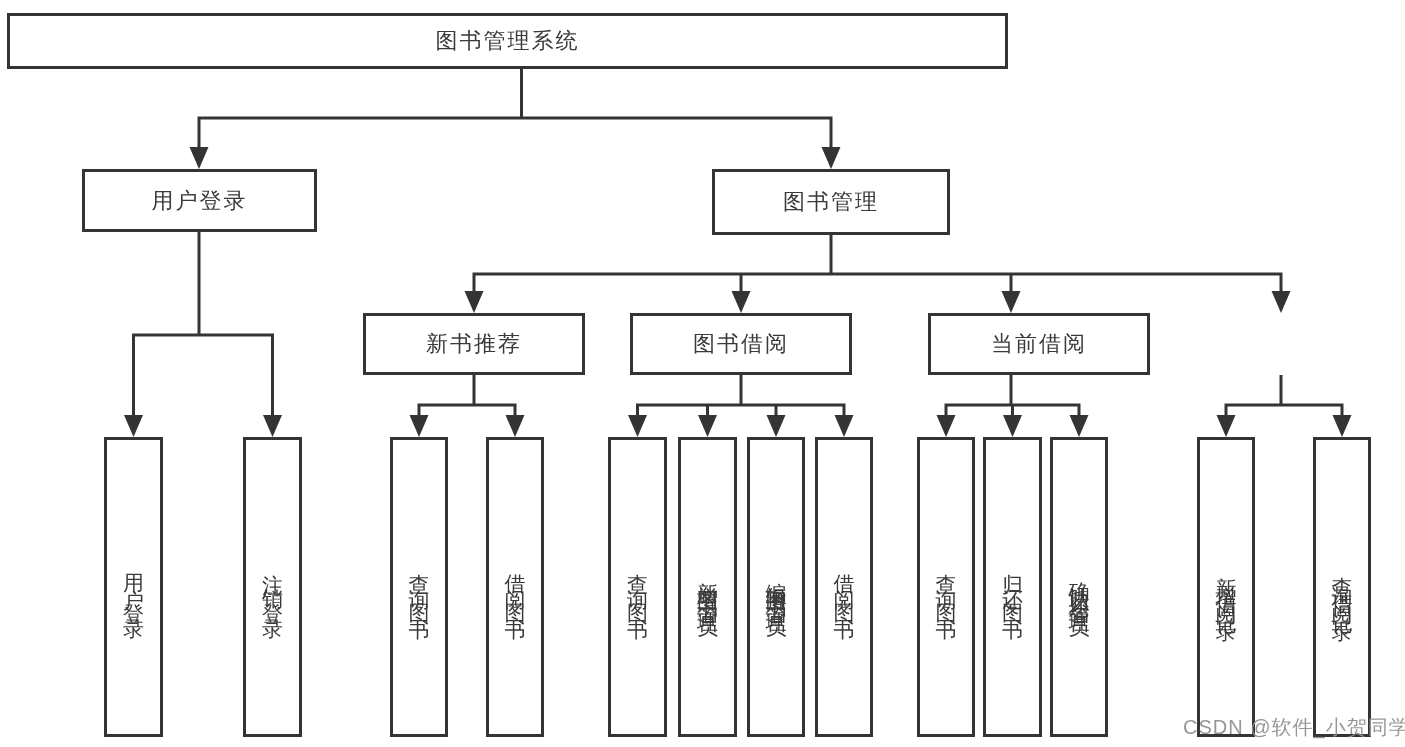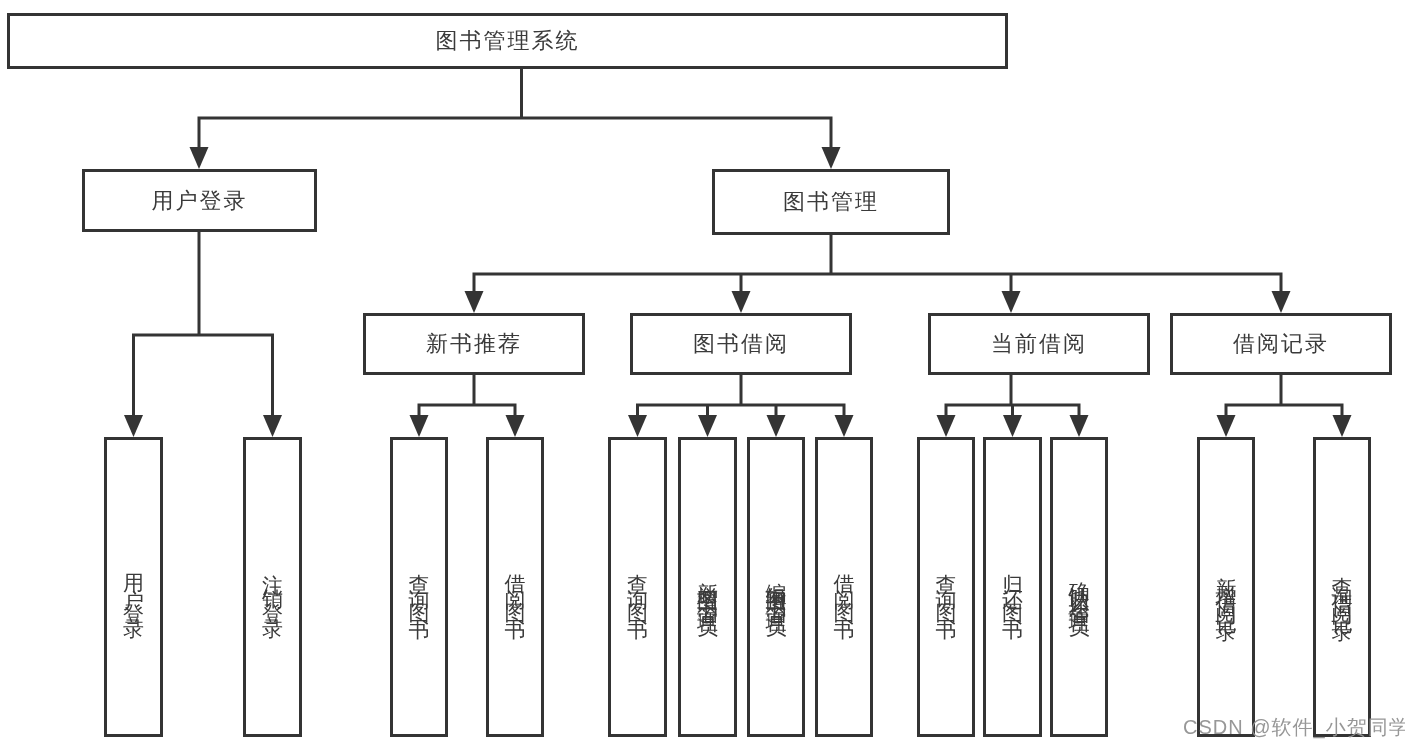--- a/index.html
+++ b/index.html
@@ -64,21 +64,20 @@
   </svg>
 
   <div class="node h-node" style="left:7px; top:13px; width:1001px; height:56px;">图书管理系统</div>
 
   <div class="node h-node" style="left:82px; top:169px; width:235px; height:63px;">用户登录</div>
   <div class="node h-node" style="left:363px; top:313px; width:222px; height:62px;">新书推荐</div>
 
   <div class="node h-node" style="left:712px; top:169px; width:238px; height:66px;">图书管理</div>
   <div class="node h-node" style="left:630px; top:313px; width:222px; height:62px;">图书借阅</div>
   <div class="node h-node" style="left:900px; top:313px; width:222px; height:62px;margin-left:28px;">当前借阅</div>
-  <div class="node h-node" style="left:1170px; top:313px; width:222px; height:62px;">借阅记录</div>
 
   <div class="node v-node vs" style="left:104px; top:437px; width:59px; height:300px;">
     <span>用户登录</span>
   </div>
   <div class="node v-node vs" style="left:243px; top:437px; width:59px; height:300px;">
     <span>注销登录</span>
   </div>
 
   <div class="node v-node vs" style="left:390px; top:437px; width:58px; height:300px;">
     <span>查询图书</span>

